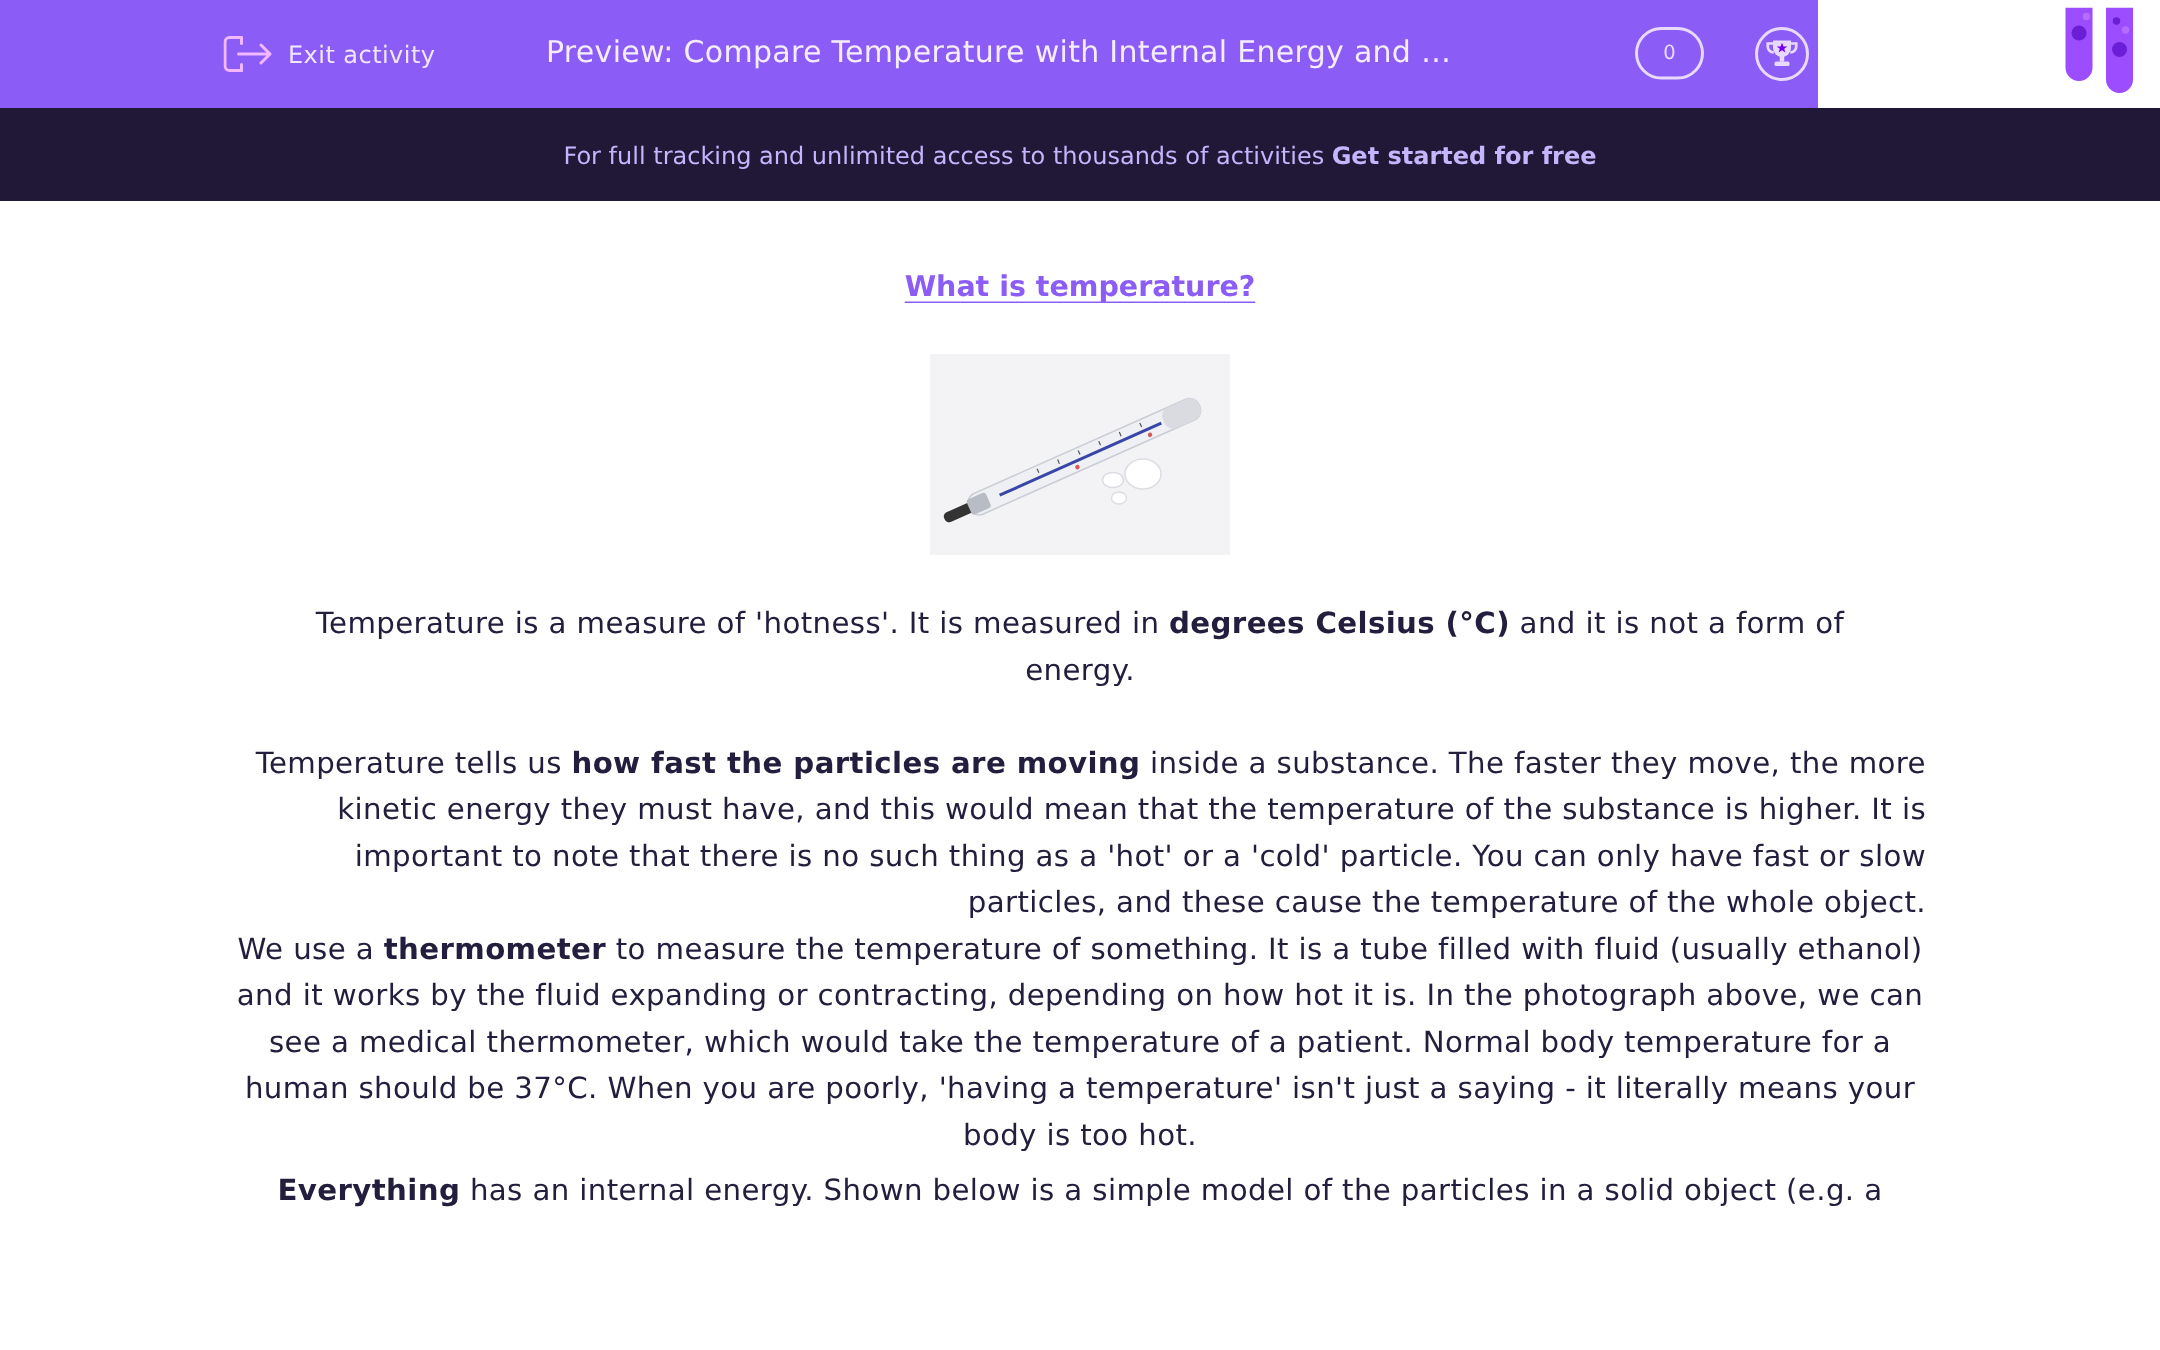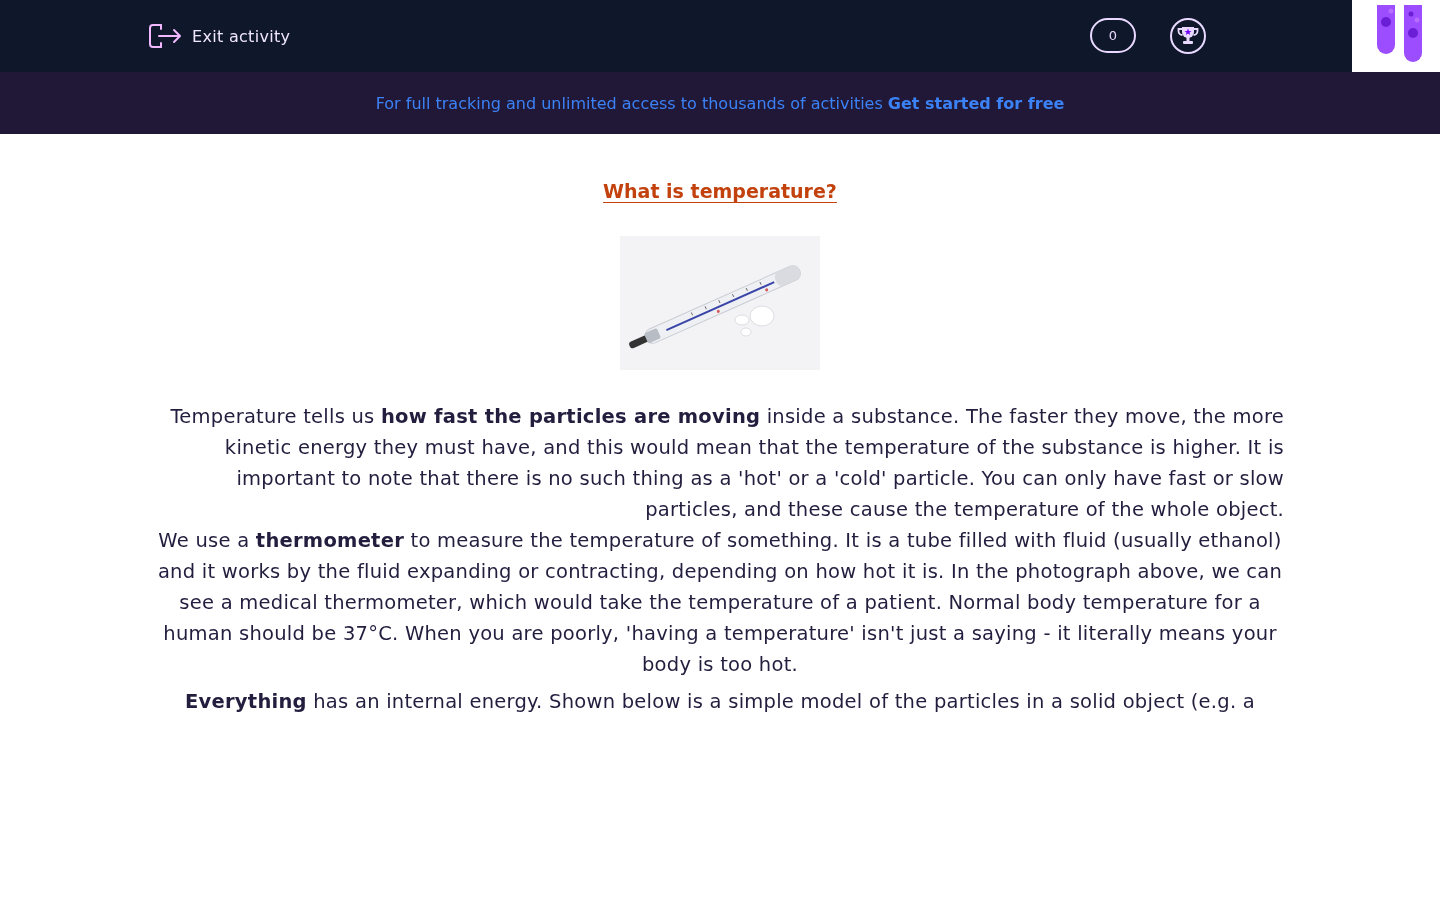--- a/index.html
+++ b/index.html
@@ -1,21 +1,21 @@
 <!DOCTYPE html>
 <html><head>
 <meta charset="utf-8">
 <style>
   * { box-sizing: border-box; margin: 0; padding: 0; }
   html, body { width: 1440px; height: 900px; overflow: hidden; background: #ffffff; }
   body { font-family: "DejaVu Sans", "Liberation Sans", sans-serif; color: #1f1a38; }
 
   .topbar {
-    position: absolute; left: 0; top: 0; width: 1352px; height: 72px;
-    background: #0f172a;
+    position: absolute; left: 0; top: 0; width: 1212px; height: 72px;
+    background: #8b5cf6;
   }
   .exit {
     position: absolute; left: 149px; top: 21px; height: 30px;
     display: flex; align-items: center; gap: 10px; color: #ead9ff; cursor: pointer;
   }
   .exit-icon { width: 33px; height: 28px; display: block; }
   .exit-label { font-size: 16px; letter-spacing: 0.3px; color: #f1e6ff; }
   .title {
     position: absolute; left: 364px; top: 22px; width: 640px;
     font-size: 20px; color: #f5edff; white-space: nowrap; overflow: hidden;
@@ -29,33 +29,33 @@
   }
   .trophy {
     position: absolute; left: 1170px; top: 18px; width: 36px; height: 36px;
     border: 2px solid #ead9ff; border-radius: 50%;
     display: flex; align-items: center; justify-content: center;
   }
   .tubes { position: absolute; left: 1374px; top: 5px; width: 60px; height: 60px; }
 
   .banner {
     position: absolute; left: 0; top: 72px; width: 1440px; height: 62px;
-    background: #211838; color: #3b82f6;
+    background: #211838; color: #c4b5fd;
     display: flex; align-items: center; justify-content: center;
     font-size: 16px;
   }
   .banner .cta { font-weight: bold; margin-left: 5px; cursor: pointer; }
 
   .content {
     position: absolute; left: 140px; top: 134px; width: 1160px;
     text-align: center; color: #231d3e;
   }
   .h2 {
     font-size: 19px; font-weight: bold; text-decoration: underline;
-    text-underline-offset: 4px; color: #c2410c;
+    text-underline-offset: 4px; color: #8b5cf6;
   }
   .h2.first { margin-top: 46px; }
   .photo {
     width: 200px; height: 134px; margin: 34px auto 0; background: #f4f4f6;
     display: block;
   }
   .p {
     font-size: 19.5px; line-height: 31px; letter-spacing: 0.25px;
     padding: 0 8px;
   }
@@ -72,20 +72,21 @@
 <div class="topbar">
   <div class="exit">
     <svg class="exit-icon" viewBox="0 0 33 28">
       <path d="M12 3 H4 a3 3 0 0 0 -3 3 V22 a3 3 0 0 0 3 3 H12" fill="none" stroke="#f1b8ff" stroke-width="2" stroke-linecap="round"></path>
       <path d="M12 3 V7 M12 25 V21" fill="none" stroke="#f1b8ff" stroke-width="2" stroke-linecap="round"></path>
       <path d="M10 14 H31 M25 8 L31 14 L25 20" fill="none" stroke="#f1b8ff" stroke-width="2" stroke-linecap="round" stroke-linejoin="round"></path>
     </svg>
     <span class="exit-label">Exit activity</span>
   </div>
 
+  <div class="title">Preview: Compare Temperature with Internal Energy and …</div>
 
   <div class="score">
     <span>0</span>
   </div>
 
   <div class="trophy">
     <svg width="22" height="20" viewBox="0 0 22 20">
       <path d="M5 1 H17 V6 a6 6 0 0 1 -12 0 Z" fill="#ead9ff"></path>
       <path d="M5 3 H1.5 V5 a4 4 0 0 0 4 4 M17 3 H20.5 V5 a4 4 0 0 1 -4 4" fill="none" stroke="#ead9ff" stroke-width="1.8"></path>
       <rect x="9.5" y="11" width="3" height="4" fill="#ead9ff"></rect>
@@ -130,20 +131,23 @@
       <circle cx="95" cy="74" r="1.5" fill="#d8585a"></circle>
       <circle cx="148" cy="74" r="1.5" fill="#d8585a"></circle>
       <rect x="0" y="66" width="24" height="7" rx="3" fill="#333"></rect>
       <rect x="18" y="64" width="14" height="11" rx="2" fill="#b8bcc4"></rect>
     </g>
     <ellipse cx="142" cy="80" rx="12" ry="10" fill="#ffffff" stroke="#dcdde2"></ellipse>
     <ellipse cx="122" cy="84" rx="7" ry="5" fill="#ffffff" stroke="#dcdde2"></ellipse>
     <ellipse cx="126" cy="96" rx="5" ry="4" fill="#ffffff" stroke="#dcdde2"></ellipse>
   </svg>
 
+  <p class="p p1">
+    <span>Temperature is a measure of 'hotness'. It is measured in </span><b>degrees Celsius (°C)</b><span> and it is not a form of energy.</span>
+  </p>
 
   <p class="p p2">
     <span>Temperature tells us </span><b>how fast the particles are moving</b><span> inside a substance. The faster they move, the more kinetic energy they must have, and this would mean that the temperature of the substance is higher. It is important to note that there is no such thing as a 'hot' or a 'cold' particle. You can only have fast or slow particles, and these cause the temperature of the whole object.</span>
   </p>
 
   <p class="p p3">
     <span>We use a </span><b>thermometer</b><span> to measure the temperature of something. It is a tube filled with fluid (usually ethanol) and it works by the fluid expanding or contracting, depending on how hot it is. In the photograph above, we can see a medical thermometer, which would take the temperature of a patient. Normal body temperature for a human should be 37°C. When you are poorly, 'having a temperature' isn't just a saying - it literally means your body is too hot.</span>
   </p>
 
 

